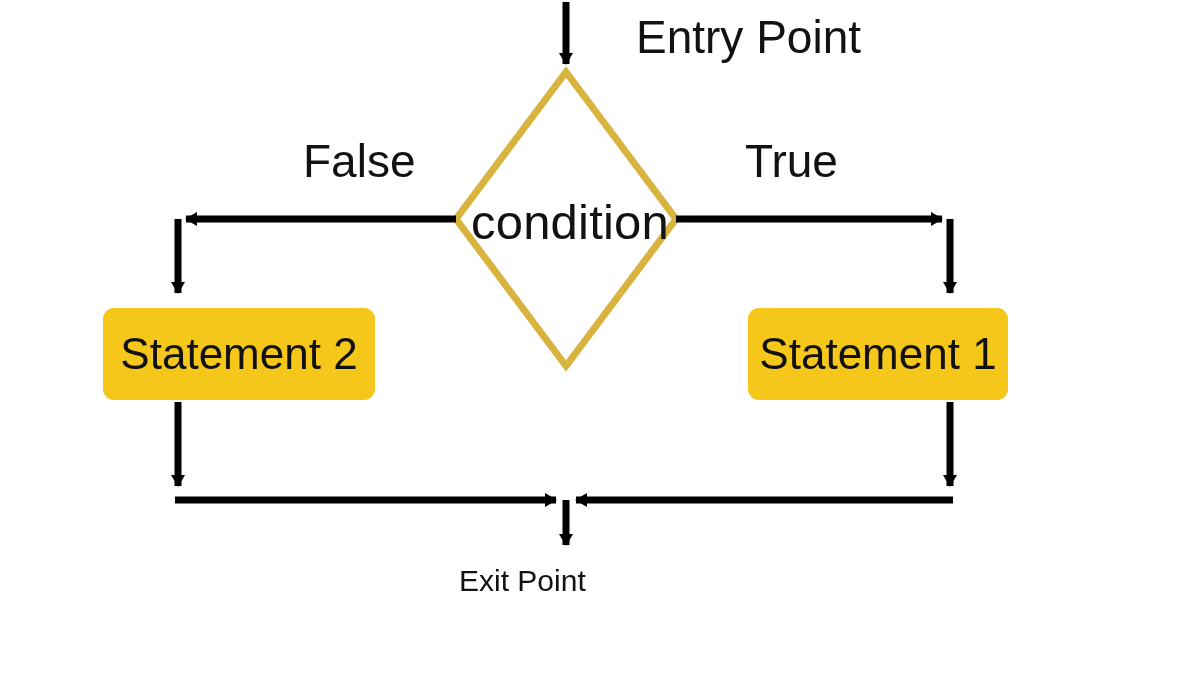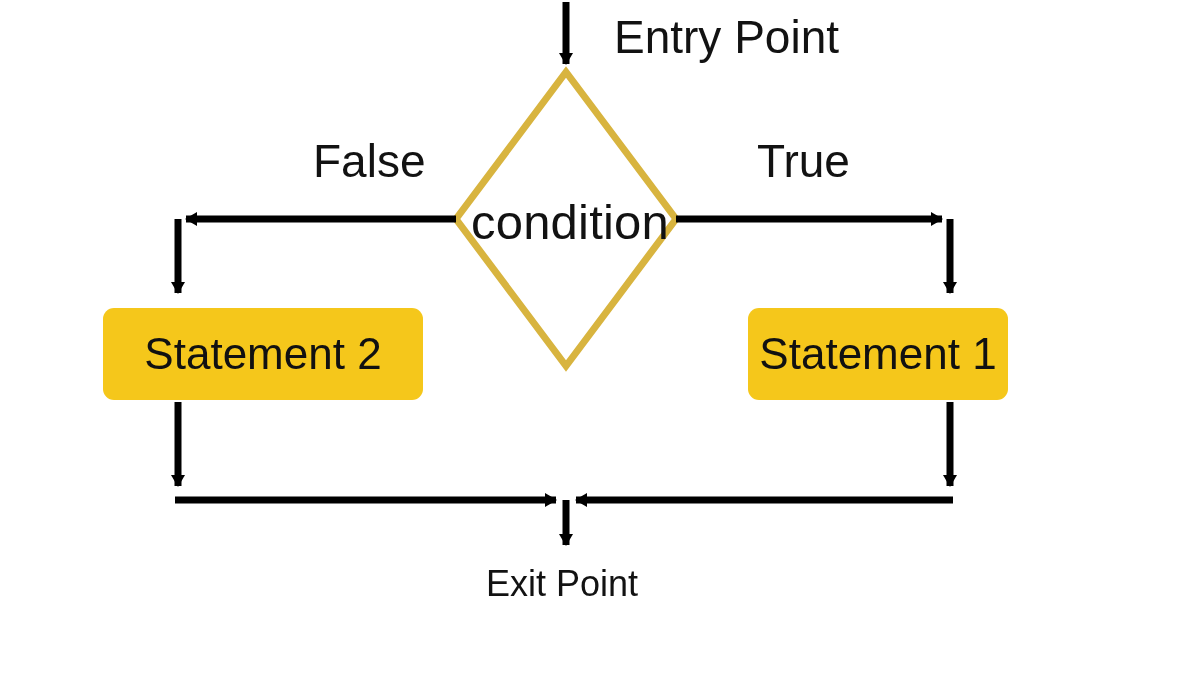--- a/index.html
+++ b/index.html
@@ -25,40 +25,38 @@
     height: 675px;
   }
   .flow-label {
     position: absolute;
     color: #121212;
     white-space: nowrap;
     line-height: 1;
     font-family: "Liberation Sans", sans-serif;
   }
   .label-entry {
-    left: 614px;
+    left: 636px;
     top: 14px;
     font-size: 46px;
   }
   .label-exit {
-    left: 486px;
+    left: 459px;
     top: 566px;
-    font-size: 36px;
+    font-size: 30px;
   }
   .label-false {
     left: 303px;
     top: 138px;
     font-size: 46px;
-    margin-left: 10px;
   }
   .label-true {
     left: 745px;
     top: 138px;
     font-size: 46px;
-    margin-left: 12px;
   }
   .label-condition {
     left: 471px;
     top: 198px;
     font-size: 49px;
     letter-spacing: 0.2px;
   }
   .stmt-box {
     position: absolute;
     border-radius: 11px;
@@ -66,21 +64,21 @@
     display: flex;
     align-items: center;
     justify-content: center;
     color: #111111;
     font-size: 44px;
     font-family: "Liberation Sans", sans-serif;
   }
   .stmt-left {
     left: 103px;
     top: 308px;
-    width: 320px;
+    width: 272px;
     height: 92px;
   }
   .stmt-right {
     left: 748px;
     top: 308px;
     width: 260px;
     height: 92px;
   }
 </style>
 </head>

